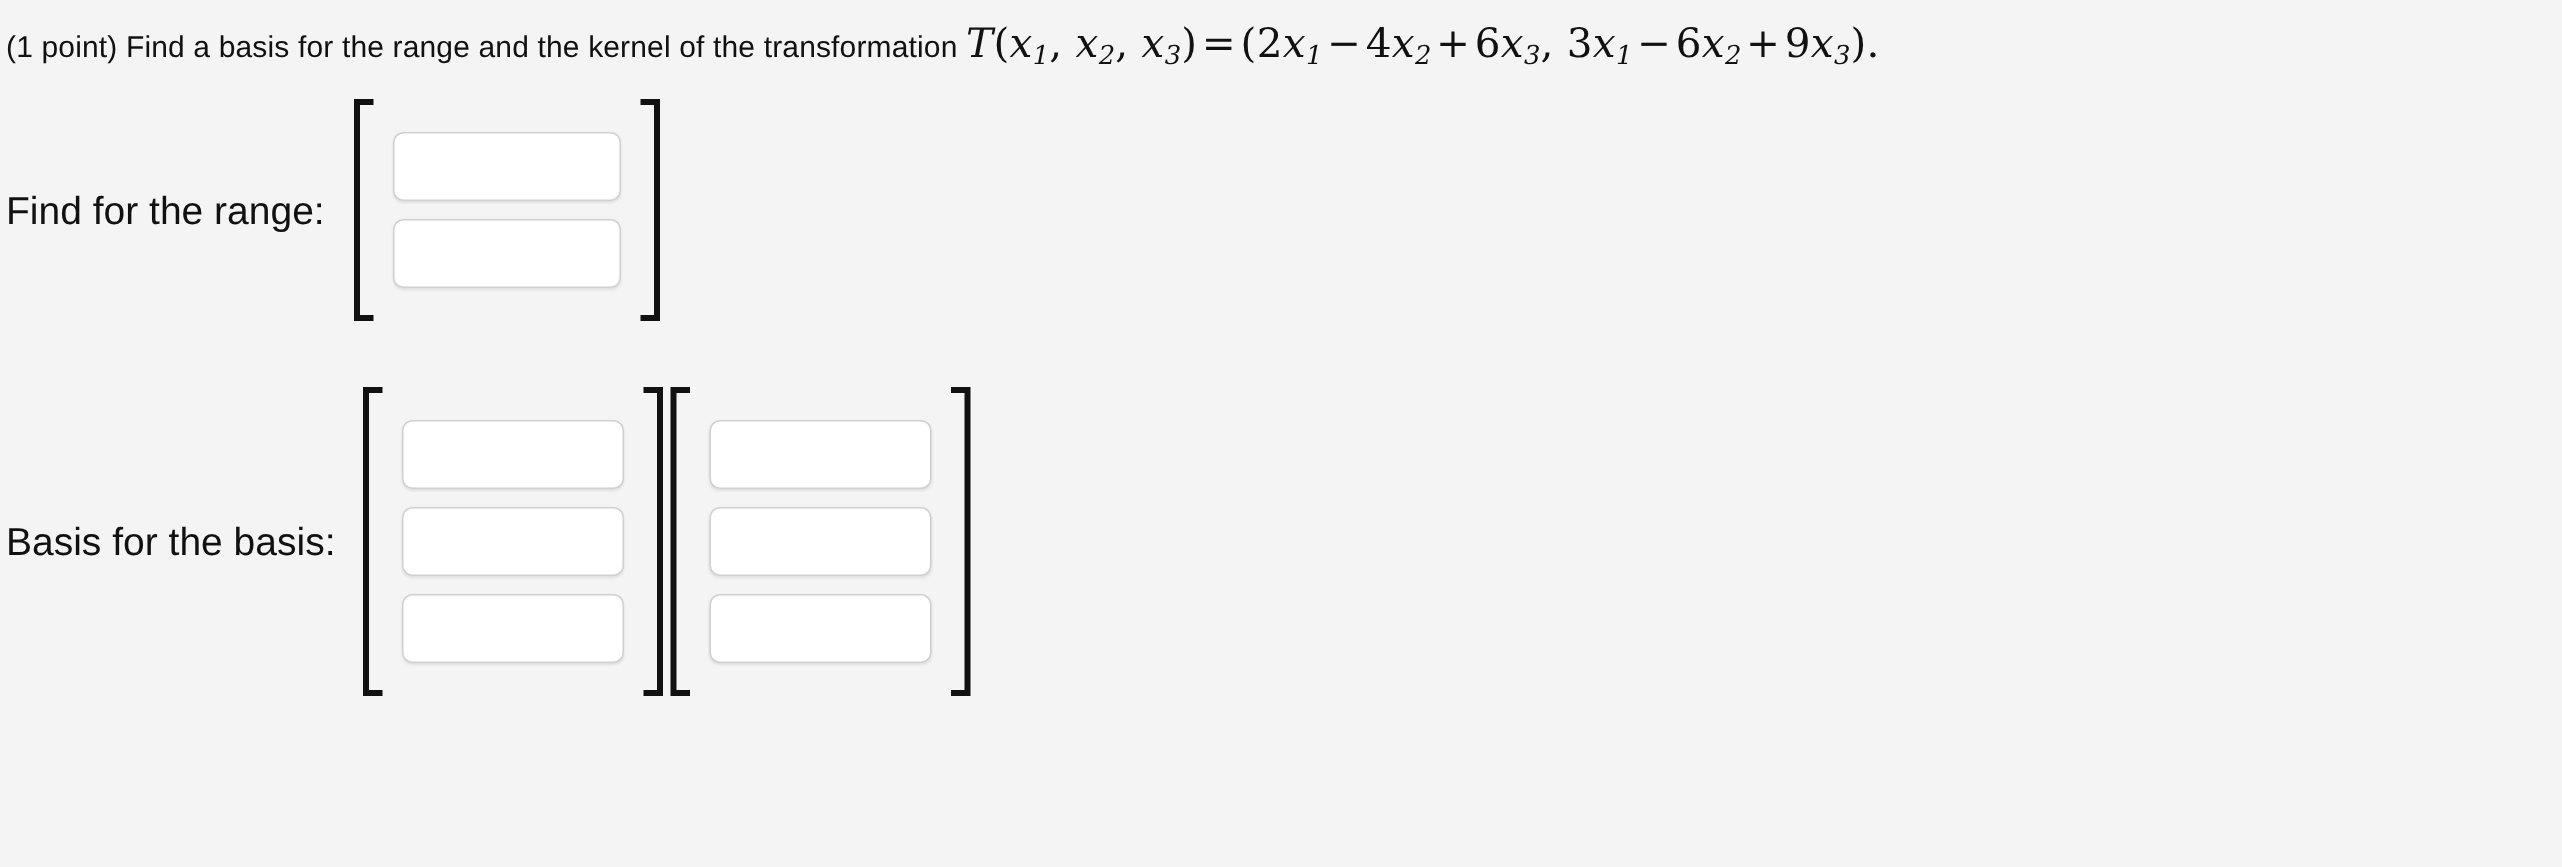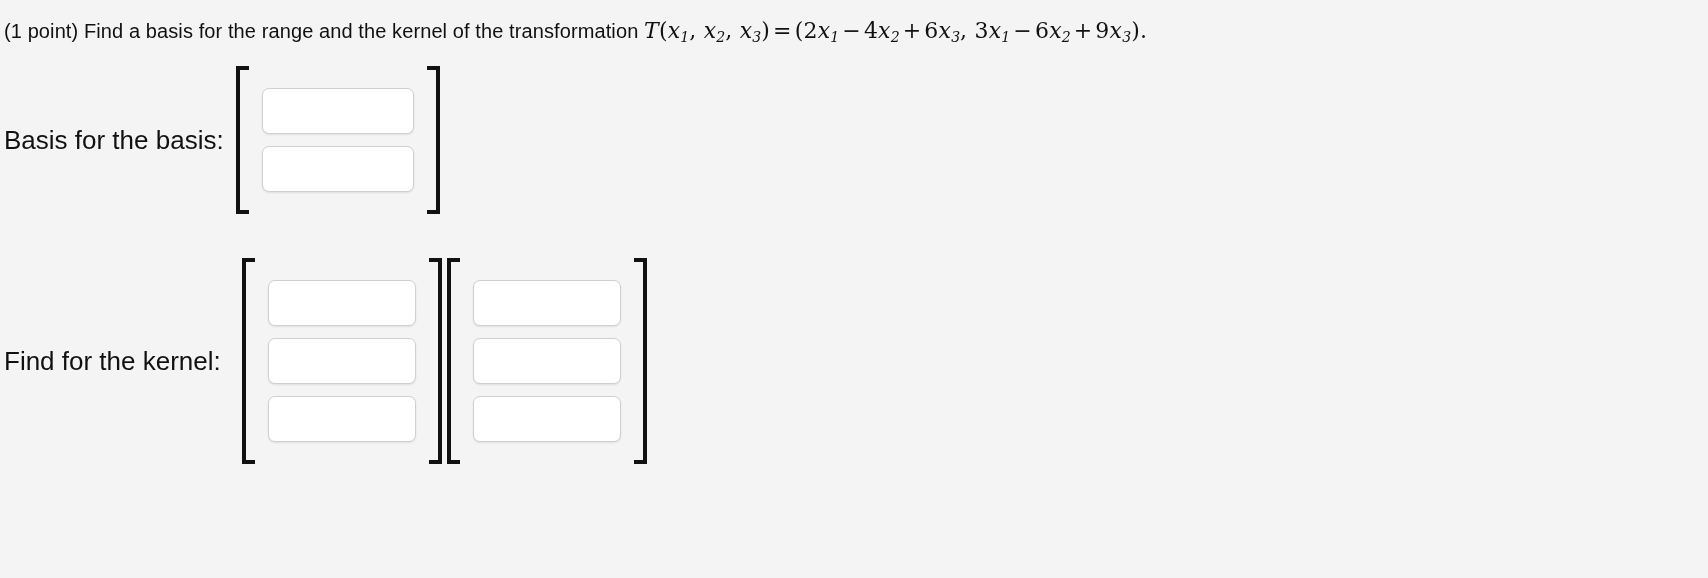--- a/index.html
+++ b/index.html
@@ -24,21 +24,21 @@
     color: #111111;
     white-space: nowrap;
     letter-spacing: 0.1px;
   }
   .stmt-text {
     font-family: "Liberation Sans", sans-serif;
     font-size: 20px;
   }
   .math {
     font-family: "DejaVu Serif", serif;
-    font-size: 22px;
+    font-size: 27px;
     font-style: italic;
     letter-spacing: 0.2px;
   }
   .math .up {
     font-style: normal;
   }
   .math sub {
     font-size: 0.64em;
     font-style: italic;
     vertical-align: -0.28em;
@@ -122,32 +122,32 @@
   #row-kernel .answer-input { width: 148px; }
 </style>
 </head>
 <body>
 
 <div class="problem-statement">
   <span class="stmt-text">(1 point)</span><span class="stmt-text">&nbsp;</span><span class="stmt-text">Find a basis for the range and the kernel of the transformation</span><span class="stmt-text">&nbsp;</span><span class="math"><span>T</span><span class="up">(</span><span>x</span><sub>1</sub><span class="up">,</span>&nbsp;<span>x</span><sub>2</sub><span class="up">,</span>&nbsp;<span>x</span><sub>3</sub><span class="up">)</span><span class="op">=</span><span class="up">(</span><span class="up">2</span><span>x</span><sub>1</sub><span class="op">−</span><span class="up">4</span><span>x</span><sub>2</sub><span class="op">+</span><span class="up">6</span><span>x</span><sub>3</sub><span class="up">,</span>&nbsp;<span class="up">3</span><span>x</span><sub>1</sub><span class="op">−</span><span class="up">6</span><span>x</span><sub>2</sub><span class="op">+</span><span class="up">9</span><span>x</span><sub>3</sub><span class="up">)</span><span class="up">.</span></span>
 </div>
 
 <div class="row" id="row-range">
-  <div class="row-label">Basis for the basis:</div>
+  <div class="row-label">Find for the range:</div>
 
   <div class="vector">
     <span class="vec-foot-l"></span>
     <span class="vec-foot-r"></span>
     <input class="answer-input" type="text" value="" style="">
     <input class="answer-input" type="text" value="" style="">
   </div>
 </div>
 
 <div class="row" id="row-kernel">
-  <div class="row-label">Find for the kernel:</div>
+  <div class="row-label">Basis for the basis:</div>
 
   <div class="vector">
     <span class="vec-foot-l"></span>
     <span class="vec-foot-r"></span>
     <input class="answer-input" type="text" value="" style="">
     <input class="answer-input" type="text" value="" style="">
     <input class="answer-input" type="text" value="" style="">
   </div>
 
   <div class="vec-gap"></div>

